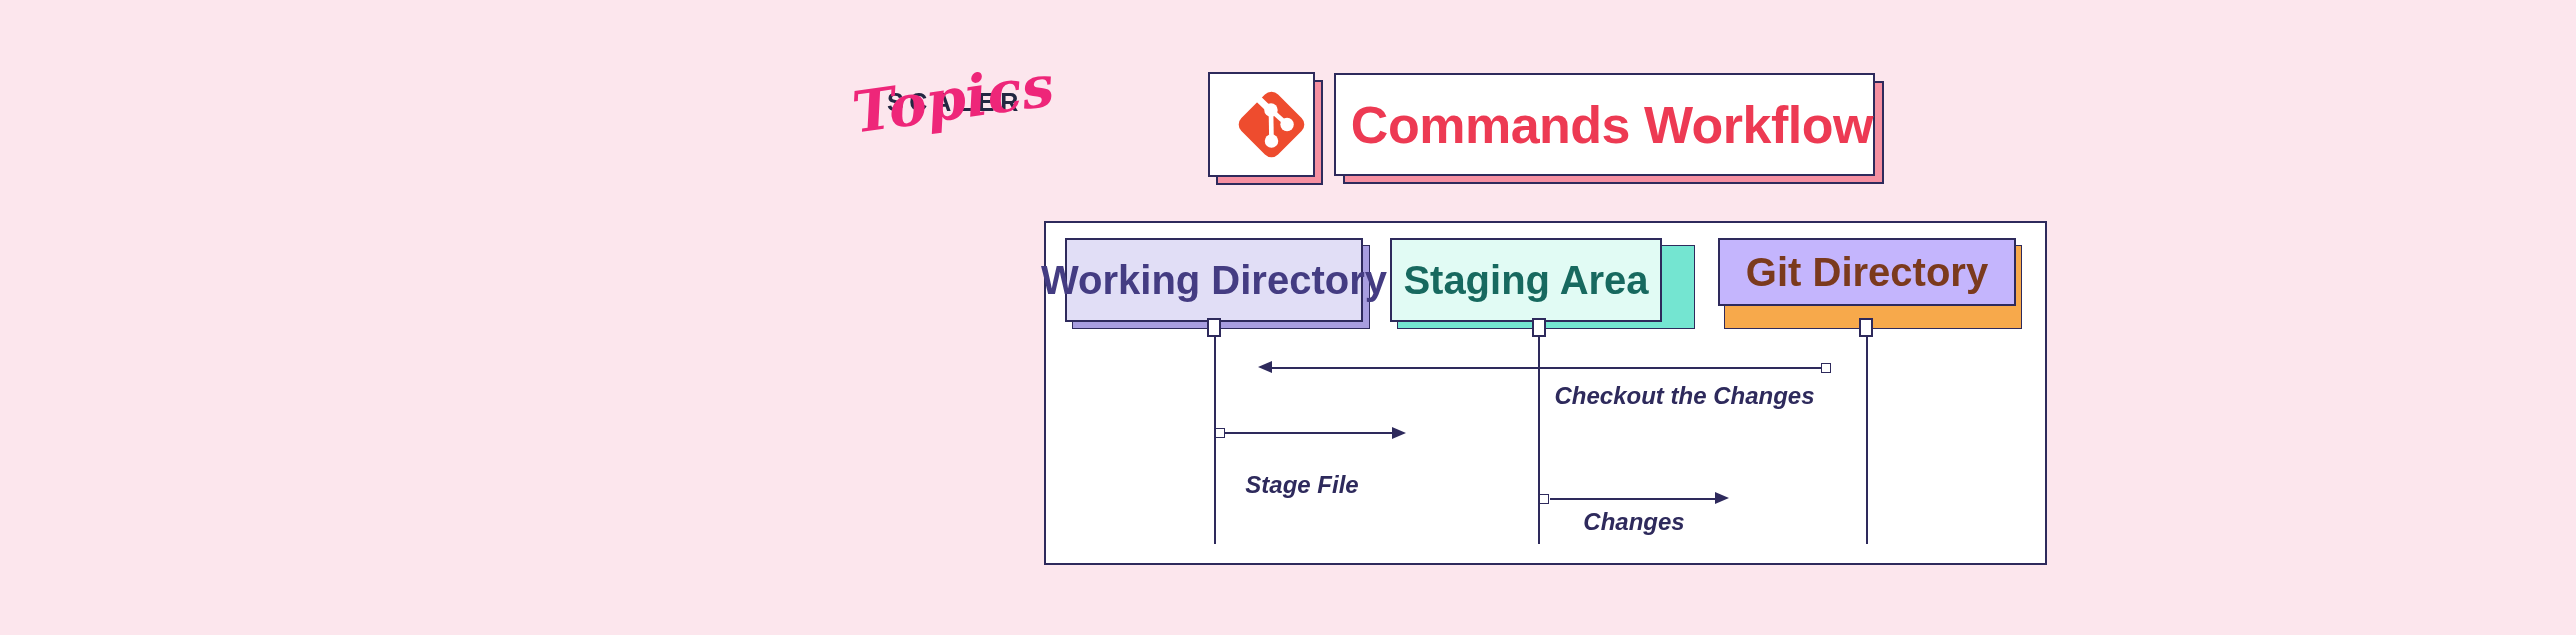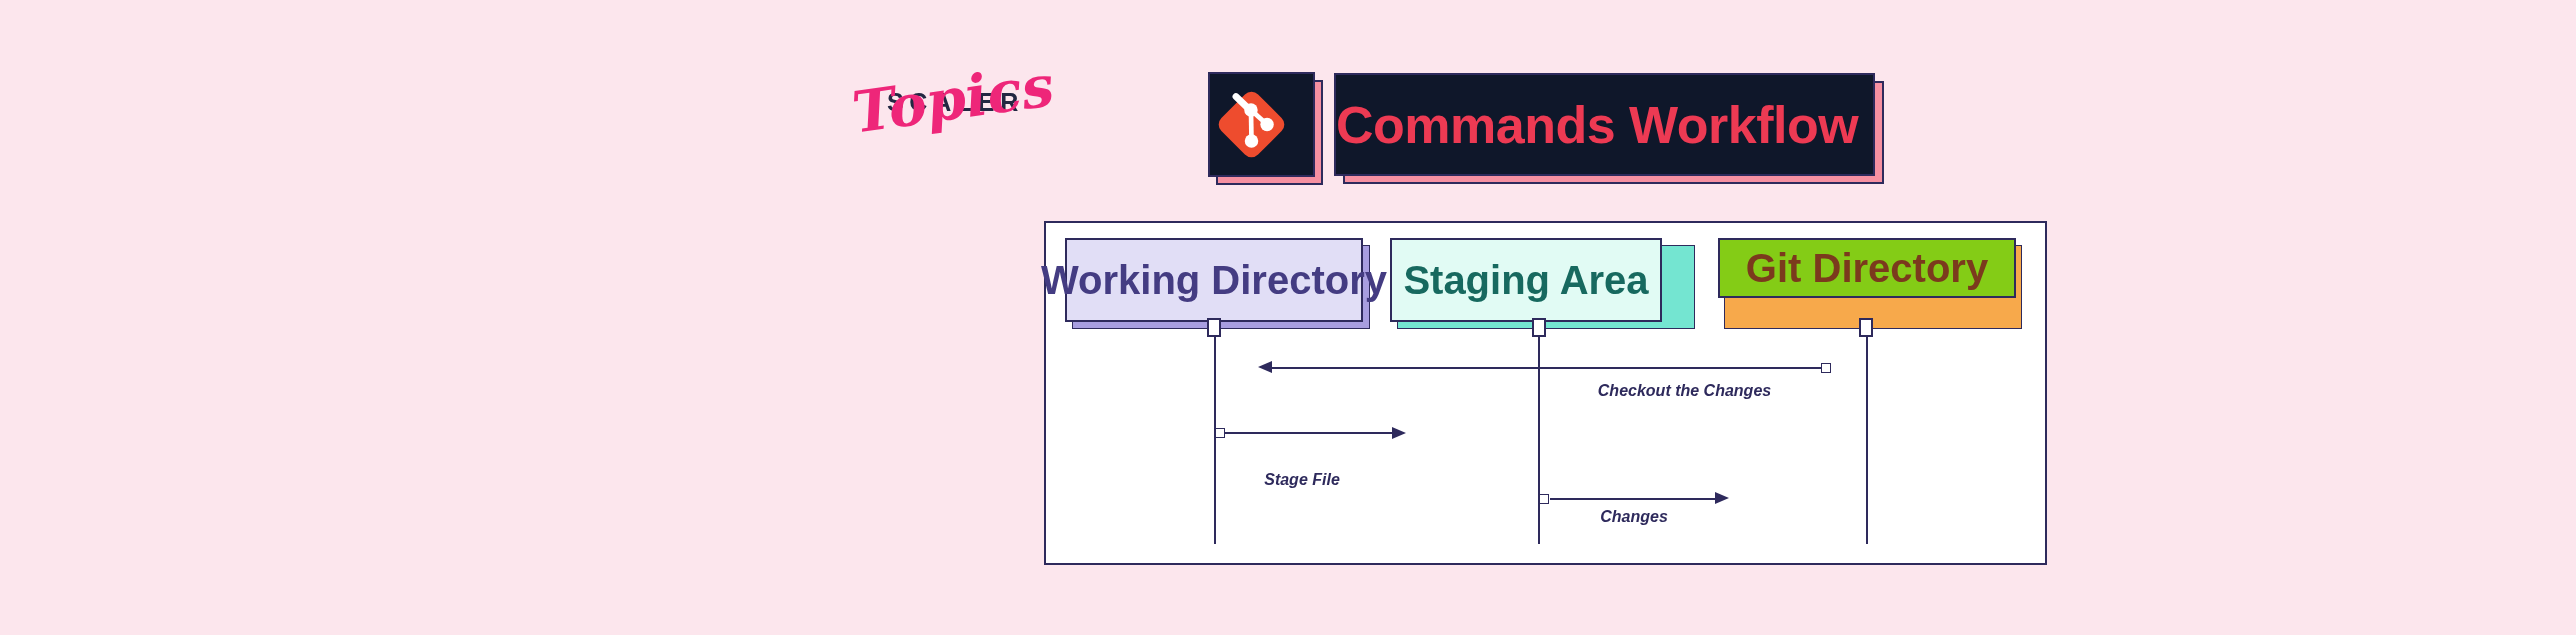--- a/index.html
+++ b/index.html
@@ -30,24 +30,24 @@
     transform: rotate(-8deg);
   }
 
   
   .card-shadow {
     background: #f690a1;
     border: 2.1px solid #2e2a5c;
     z-index: 1;
   }
   .card-face {
-    background: #0f172a;
+    background: #ffffff;
     border: 2.1px solid #2e2a5c;
     z-index: 2;
-    display: flex; align-items: center; justify-content: flex-start;
+    display: flex; align-items: center; justify-content: flex-end;
   }
   .icon-card-shadow { left: 1216px; top: 80px; width: 107px; height: 105px; }
   .icon-card-face   { left: 1208px; top: 72px; width: 107px; height: 105px; }
   .title-card-shadow{ left: 1343px; top: 81px; width: 541px; height: 103px; }
   .title-card-face  { left: 1334px; top: 73px; width: 541px; height: 103px; }
   .page-title {
     font-size: 52px; font-weight: bold; color: #ed3a53;
     letter-spacing: -0.5px; white-space: nowrap;
   }
   .git-svg { width: 83px; height: 83px; display: block; }
@@ -65,21 +65,21 @@
   .actor-face {
     border: 2.1px solid #2e2a5c; z-index: 3;
     display: flex; align-items: center; justify-content: center;
     font-size: 40px; font-weight: bold; white-space: nowrap;
   }
   .wd-shadow { left: 1072px; top: 245px; width: 298px; height: 84px; background: #a89ee0; }
   .wd-face   { left: 1065px; top: 238px; width: 298px; height: 84px; background: #e1def6; color: #443c82; }
   .sa-shadow { left: 1397px; top: 245px; width: 298px; height: 84px; background: #74e5d1; }
   .sa-face   { left: 1390px; top: 238px; width: 272px; height: 84px; background: #e1fbf4; color: #17695f; }
   .gd-shadow { left: 1724px; top: 245px; width: 298px; height: 84px; background: #f7a94b; }
-  .gd-face   { left: 1718px; top: 238px; width: 298px; height: 60px; background: #84cc16; color: #7b3a1d; }
+  .gd-face   { left: 1718px; top: 238px; width: 298px; height: 68px; background: #c4b5fd; color: #7b3a1d; }
 
   
   .lifeline { width: 1.5px; background: #2e2a5c; z-index: 1; }
   .wd-lifeline { left: 1214px; top: 330px; height: 214px; }
   .sa-lifeline { left: 1538px; top: 330px; height: 214px; }
   .gd-lifeline { left: 1866px; top: 330px; height: 214px; }
   .stem-square {
     width: 14.4px; height: 18.5px; background: #ffffff;
     border: 2.1px solid #2e2a5c; z-index: 4;
   }
@@ -100,21 +100,21 @@
     border-right: 14px solid #2e2a5c;
   }
   .head-right {
     width: 0; height: 0; z-index: 4;
     border-top: 6.7px solid transparent;
     border-bottom: 6.7px solid transparent;
     border-left: 14px solid #2e2a5c;
   }
   .msg-label {
     font-style: italic; font-weight: bold;
-    font-size: 16px; color: #2e2a5c;
+    font-size: 24px; color: #2e2a5c;
     text-align: center; white-space: nowrap; z-index: 5;
   }
   .checkout-square { left: 1821px; top: 363px; }
   .checkout-line   { left: 1270px; top: 367px; width: 551px; }
   .checkout-head   { left: 1258px; top: 361px; }
   .checkout-label  { left: 1530px; top: 382px; width: 309px; }
   .stage-square { left: 1215px; top: 428px; }
   .stage-line   { left: 1225px; top: 432px; width: 168px; }
   .stage-head   { left: 1392px; top: 427px; }
   .stage-label  { left: 1199px; top: 471px; width: 206px; }

